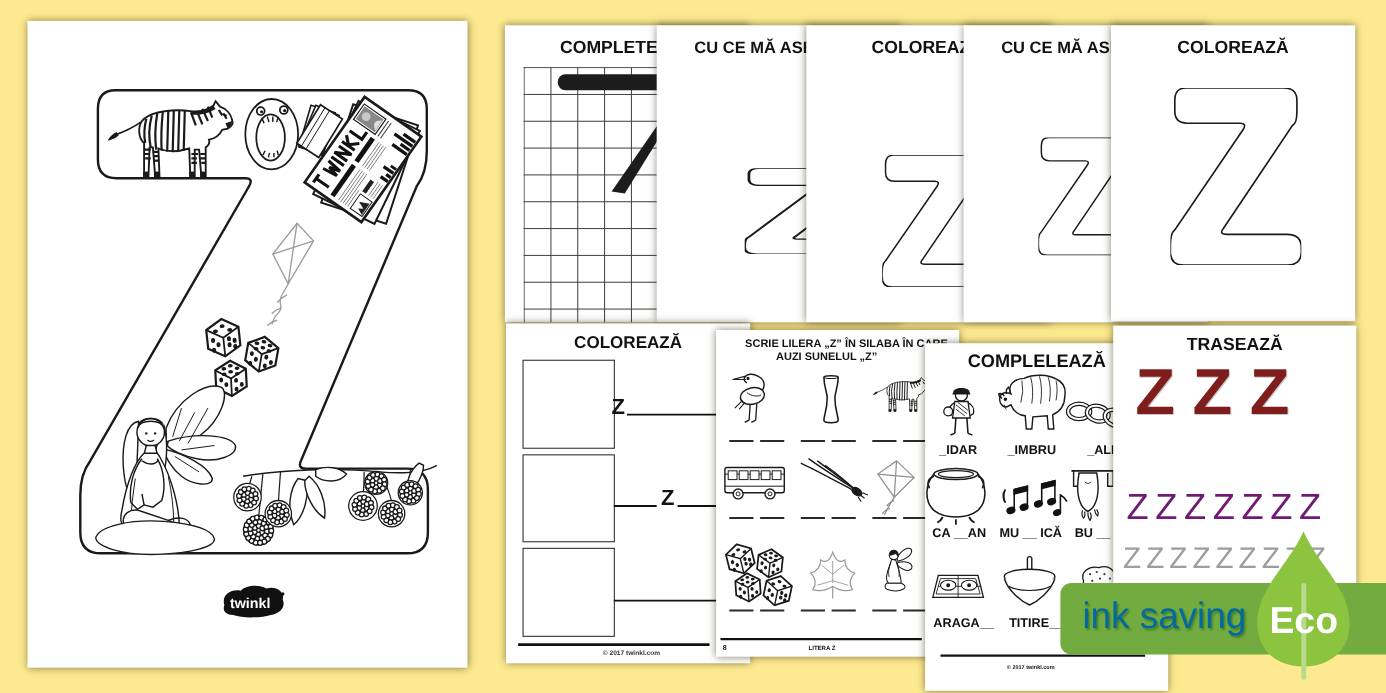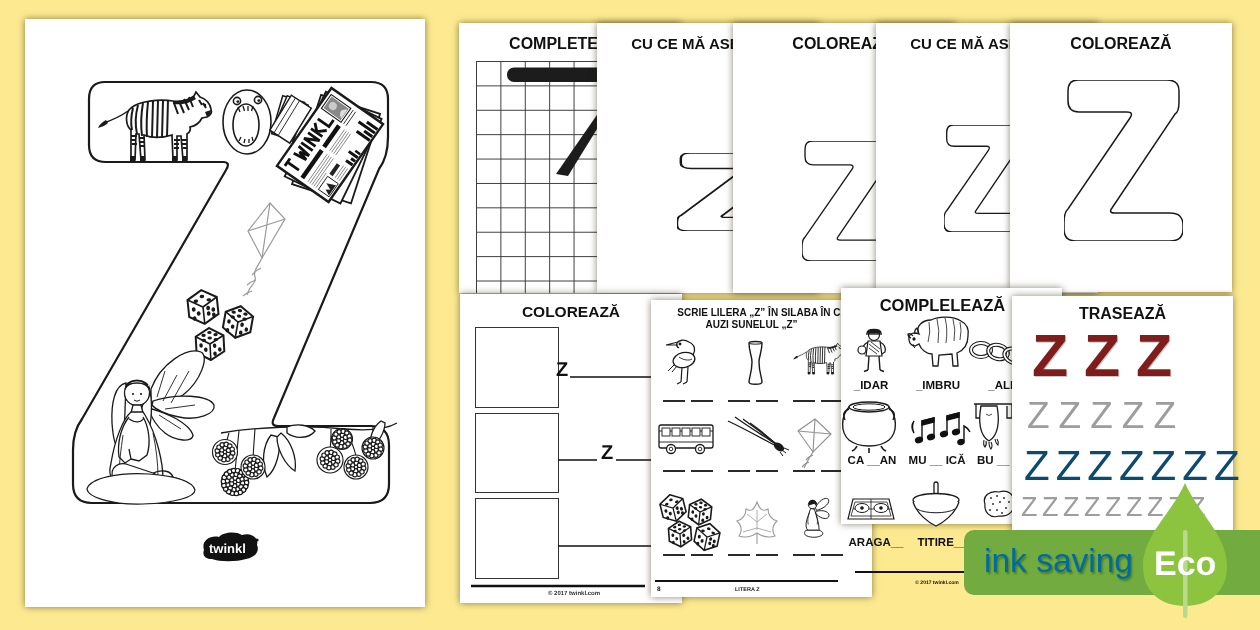--- a/index.html
+++ b/index.html
@@ -488,21 +488,21 @@
       <path d="M12 255 H34 M40 255 H62 M77 255 H99 M105 255 H127 M142 255 H164 M170 255 H192"></path>
     </g>
 
     <path d="M4 281 H187" stroke="#111" stroke-width="2.2"></path>
     <text x="6" y="291" font-size="6.5" font-weight="bold" fill="#111">8</text>
     <text x="84" y="291" font-size="5.5" font-weight="bold" fill="#111">LITERA Z</text>
 </g>
   </svg>
 </div>
 
-<div class="page" id="b3" style="left:841px;top:288px;width:221px;height:236px;z-index:9;">
+<div class="page" id="b3" style="left:841px;top:312px;width:221px;height:316px;z-index:9;">
 
   <div class="ttl" style="left:-9px;top:8px;font-size:16.5px;">COMPLELEAZĂ</div>
   <svg style="position:absolute;left:0;top:0;" width="221" height="302" viewBox="0 0 221 302">
     <g id="b3art">
 
     <g stroke="#1a1a1a" fill="#fff" stroke-width="1.2">
       <circle cx="33" cy="47" r="5.5"></circle>
       <path d="M26 45 C26 40 40 40 40 45 Z" fill="#1a1a1a"></path>
       <path d="M25 46 H41" stroke-width="1.3"></path>
       <path d="M27 53 L25 68 H41 L39 53 Z"></path>
@@ -617,22 +617,21 @@
     <text x="96" y="296" font-size="5" font-weight="bold" fill="#111" text-anchor="middle">© 2017 twinkl.com</text>
 </g>
   </svg>
 </div>
 
 <div class="page" id="b4" style="left:1012px;top:296px;width:221px;height:275px;z-index:10;">
 
   <div class="ttl" style="left:0;top:9px;font-size:16px;">TRASEAZĂ</div>
 
   <div style="position:absolute;left:20px;top:26px;font-size:59px;letter-spacing:16px;color:#7f1d1d;font-weight:bold;text-shadow:1px 1px 0 #c9c9c9;">ZZZ</div>
-  <div style="position:absolute;left:15px;top:99px;font-size:37px;letter-spacing:9px;color:#9d9d9d;">ZZZZZ</div>
-  <div style="position:absolute;left:12px;top:146px;font-size:42px;letter-spacing:6px;color:#0c4a6e;">ZZZZZZZ</div>
+  <div style="position:absolute;left:12px;top:146px;font-size:33px;letter-spacing:6px;color:#701a75;">ZZZZZZZ</div>
   <div style="position:absolute;left:9px;top:196px;font-size:27px;letter-spacing:4.5px;color:#9d9d9d;">ZZZZZZZZZ</div>
 </div>
 
 <div style="position:absolute;left:964px;top:530px;width:296px;height:65px;background:#72ac41;border-radius:10px 0 0 10px;z-index:20;"></div>
 
 <div style="position:absolute;left:984px;top:542px;z-index:21;color:#0369a1;font-size:33.5px;text-shadow:1.5px 2px 2px rgba(45,95,15,.6);">ink saving</div>
 
 <svg style="position:absolute;left:1130px;top:475px;z-index:22;" width="120" height="150" viewBox="0 0 120 150">
   <path d="M55 8 C 42 38 13 60 13 91 C 13 117 31 131 55 131 C 79 131 97 117 97 91 C 97 60 68 38 55 8 Z" fill="#8cc440"></path>
   <rect x="53" y="55" width="4.5" height="88" rx="2.2" fill="#b7da8b"></rect>

